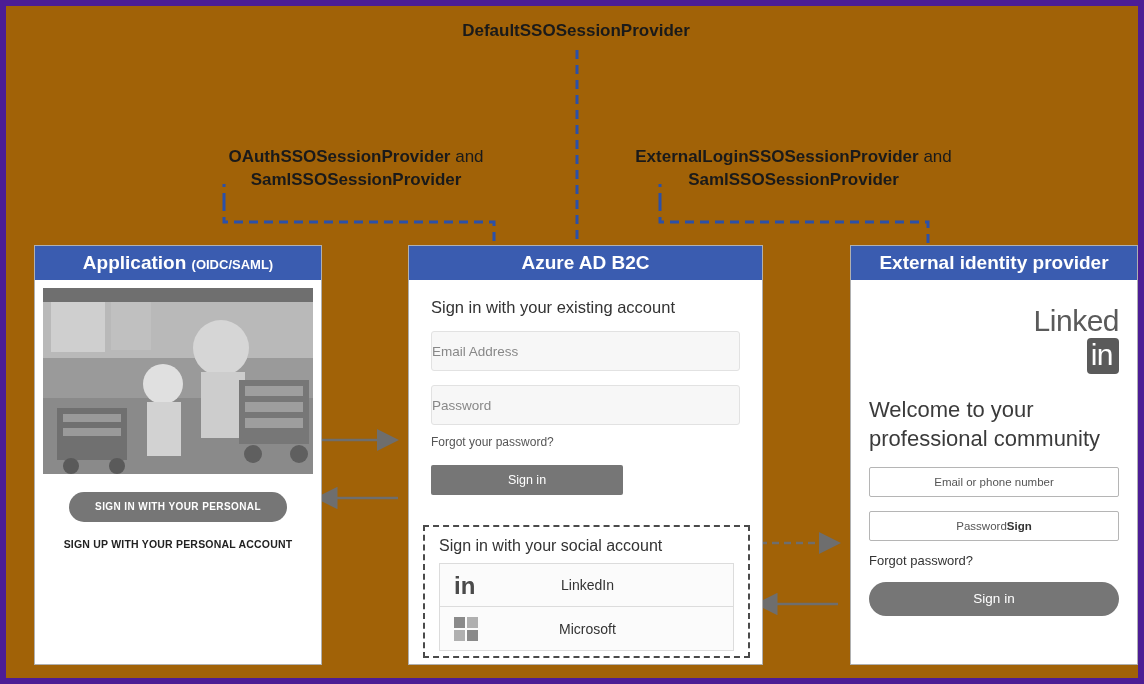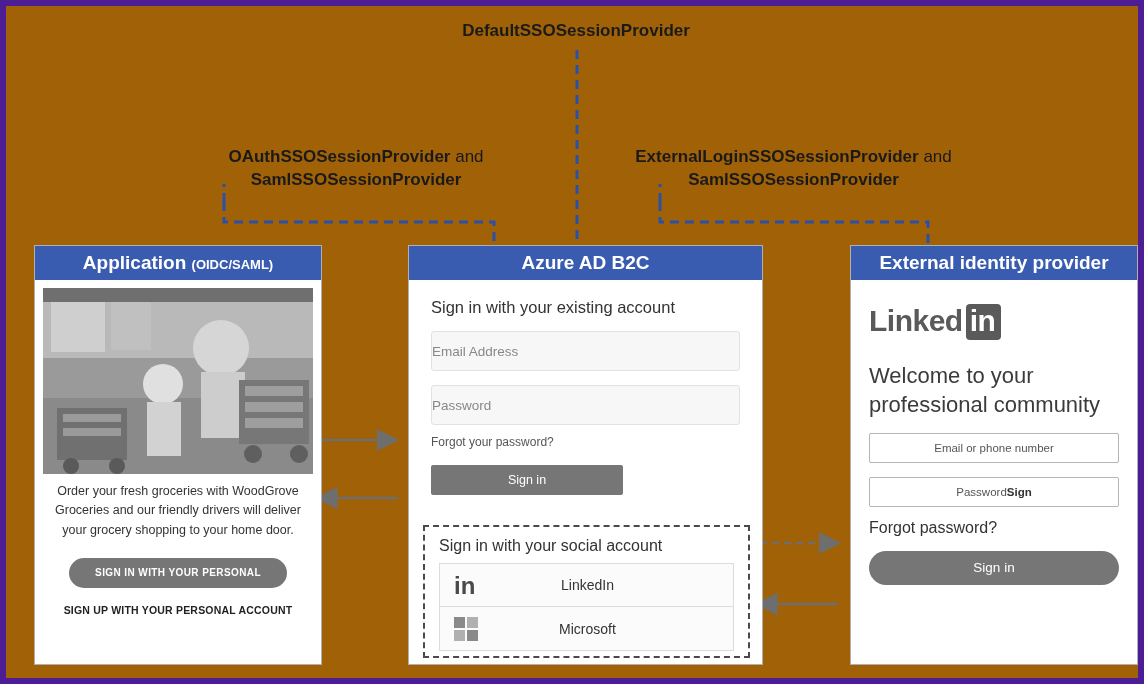--- a/index.html
+++ b/index.html
@@ -167,25 +167,26 @@
     color: #333;
     padding-right: 50px;
   }
 
   
   #idp-panel { left: 836px; top: 239px; width: 288px; height: 420px; }
   .idp-body { padding: 0 18px; }
   .li-logo {
     margin-top: 24px;
     display: flex;
-    align-items: flex-start;
+    align-items: flex-end;
     font-size: 30px;
-    font-weight: bold;
+    font-weight: normal;
     color: #5a5a5a;
     letter-spacing: -0.5px;
+    flex-direction: column;
   }
   .li-in {
     background: #5a5a5a;
     color: #fff;
     border-radius: 4px;
     padding: 0 6px 2px 4px;
     margin-left: 3px;
   }
   .idp-welcome {
     margin-top: 22px;
@@ -201,21 +202,21 @@
     font-size: 11.5px;
     color: #555;
     line-height: 30px;
     padding: 0 14px;
     box-sizing: border-box;
     display: flex;
     align-items: center;
     justify-content: center;
   }
   .idp-show { font-size: 11.5px; color: #333; font-weight: bold; }
-  .idp-forgot { margin-top: 12px; font-size: 16px; color: #333; }
+  .idp-forgot { margin-top: 12px; font-size: 13px; color: #333; }
   .idp-btn {
     margin-top: 14px;
     height: 34px;
     background: #767676;
     border-radius: 17px;
     color: #fff;
     font-size: 13.5px;
     text-align: center;
     line-height: 34px;
   }
@@ -293,21 +294,20 @@
         <circle cx="210" cy="166" r="9" fill="#5f5f5f"></circle>
         <circle cx="256" cy="166" r="9" fill="#5f5f5f"></circle>
         <rect x="14" y="120" width="70" height="52" fill="#707070"></rect>
         <rect x="20" y="126" width="58" height="8" fill="#9a9a9a"></rect>
         <rect x="20" y="140" width="58" height="8" fill="#9a9a9a"></rect>
         <circle cx="28" cy="178" r="8" fill="#5a5a5a"></circle>
         <circle cx="74" cy="178" r="8" fill="#5a5a5a"></circle>
       </svg>
     </div>
 
-    <div class="app-desc">Order your fresh groceries with WoodGrove Groceries and our friendly drivers will deliver your grocery shopping to your home door.</div>
     <div class="app-btn">SIGN IN WITH YOUR PERSONAL ACCOUNT</div>
     <div class="app-link">SIGN UP WITH YOUR PERSONAL ACCOUNT</div>
   </div>
 
   <div class="abs panel" id="b2c-panel">
     <div class="panel-header">Azure AD B2C</div>
     <div class="b2c-body">
       <div class="b2c-heading">Sign in with your existing account</div>
       <div class="inp">Email Address</div>
       <div class="inp">Password</div>

